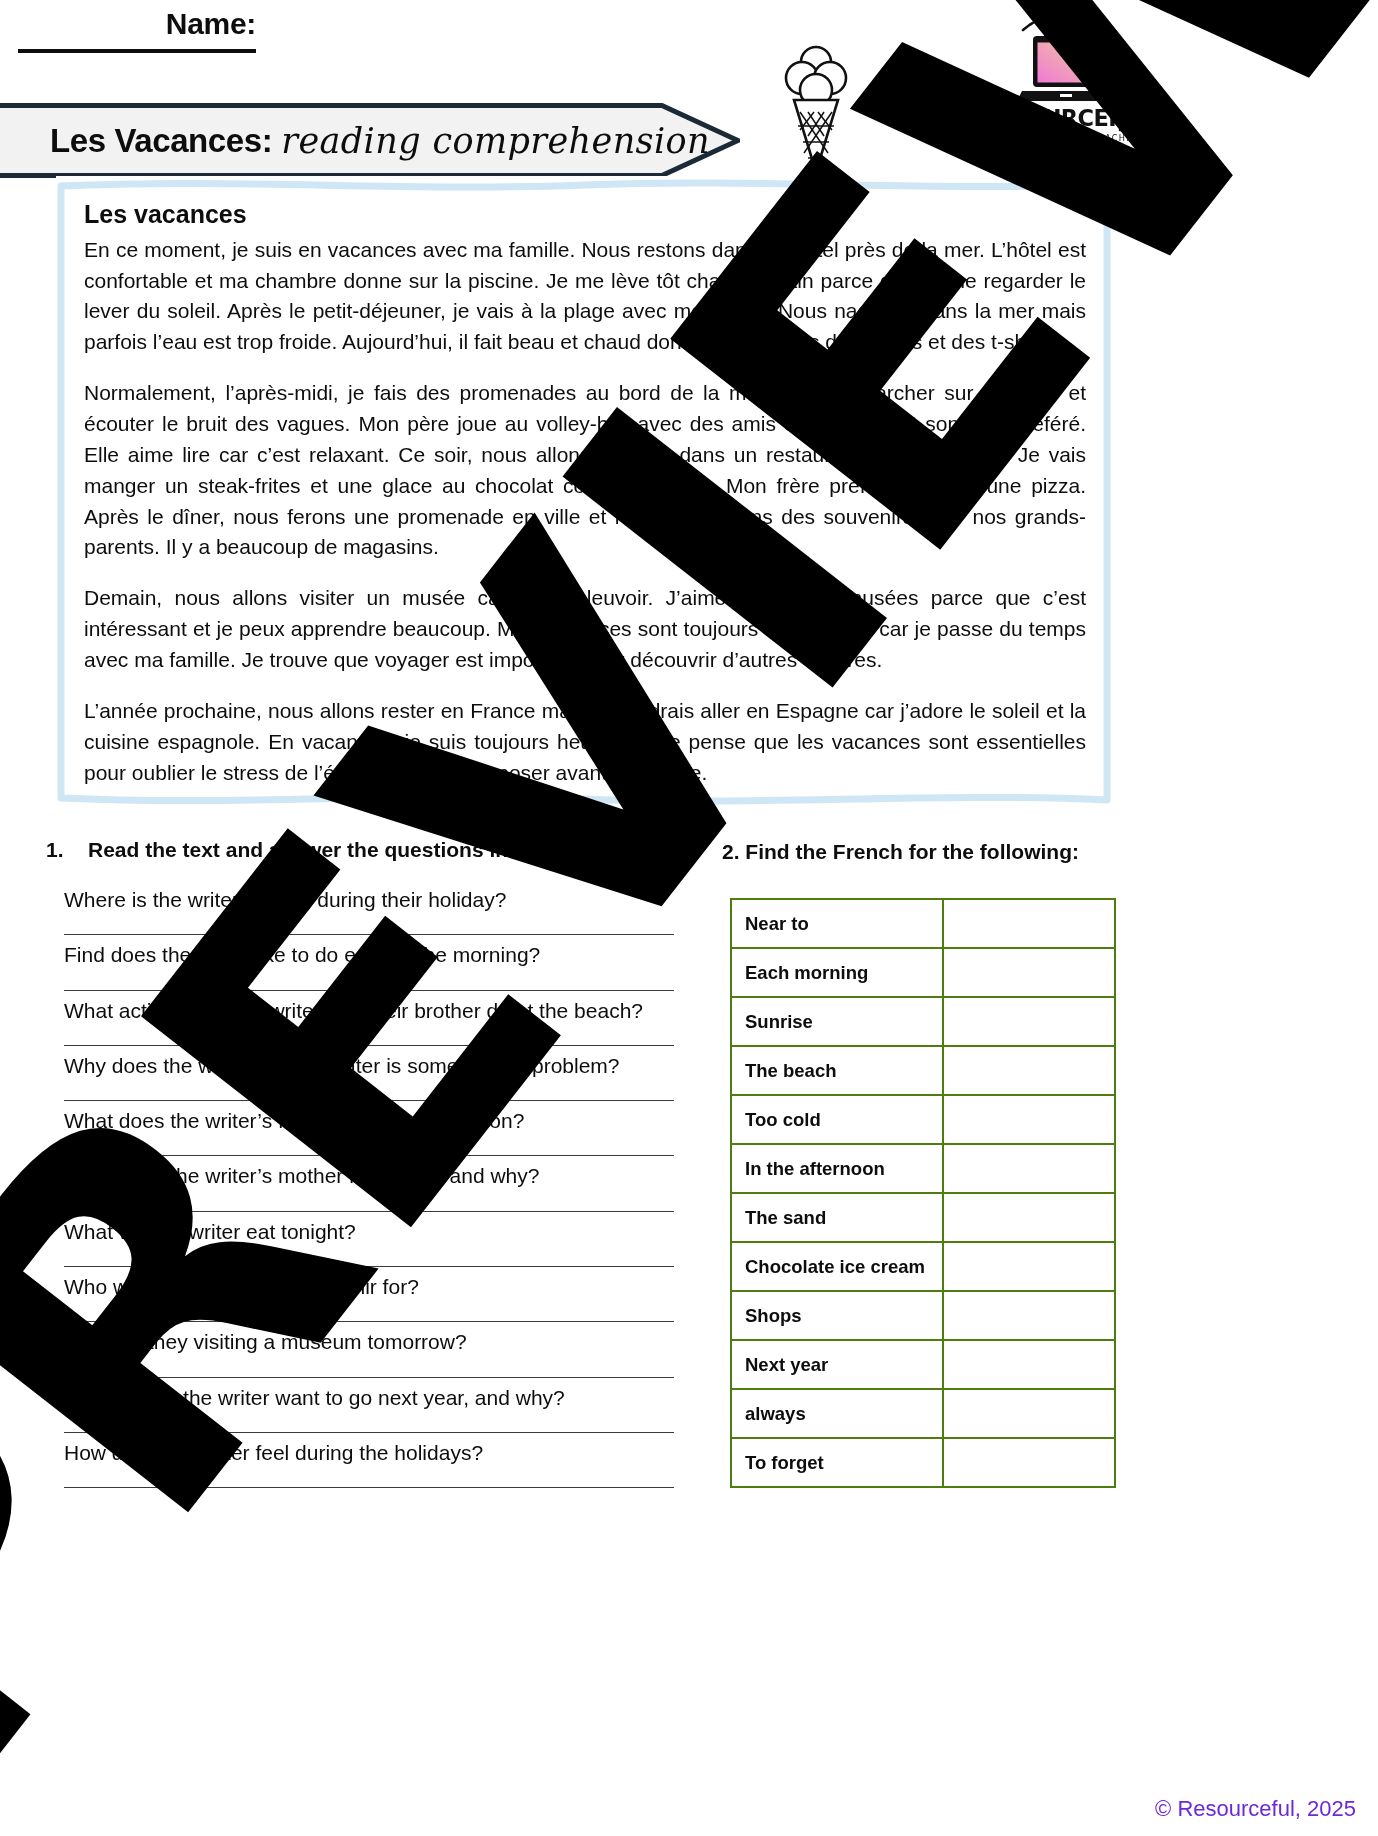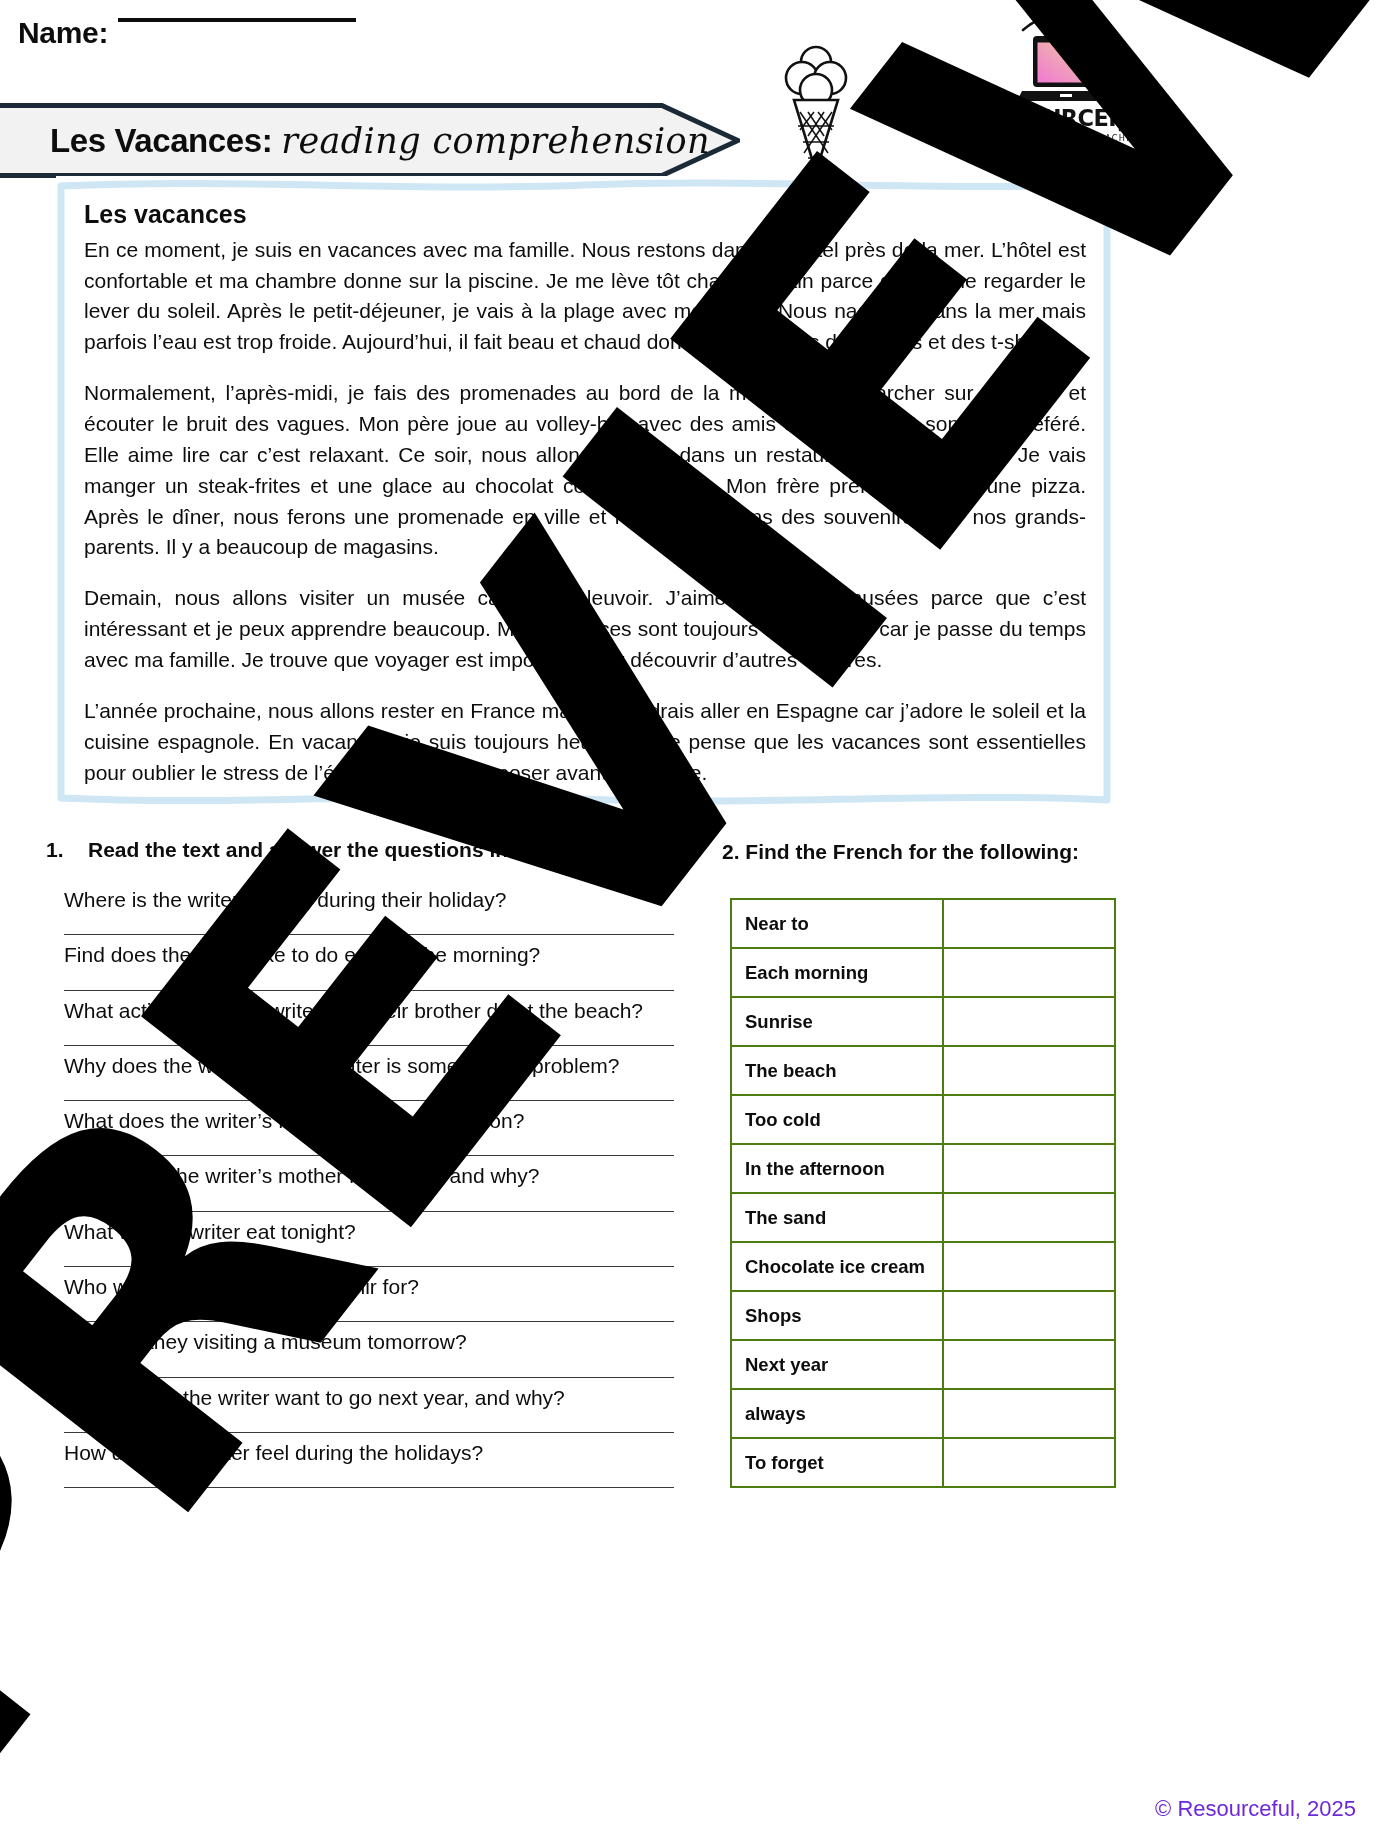--- a/index.html
+++ b/index.html
@@ -8,22 +8,22 @@
     width:1378px; height:1836px;
     background:#ffffff;
     font-family:"Liberation Sans", sans-serif;
     color:#111111;
     position:relative;
     overflow:hidden;
   }
 
   
   .name-row{
-    position:absolute; left:18px; top:18px;
-    display:flex; gap:10px;
+    position:absolute; left:18px; top:9px;
+    display:flex; align-items:flex-end; gap:10px;flex-direction:column;
   }
   .name-label{
     font-size:30px; font-weight:bold; letter-spacing:-0.3px;
     color:#0d0d0d; line-height:1;
   }
   .name-line{
     width:238px; height:0; border-bottom:4px solid #0d0d0d;
     margin-bottom:4px;
   }
 

